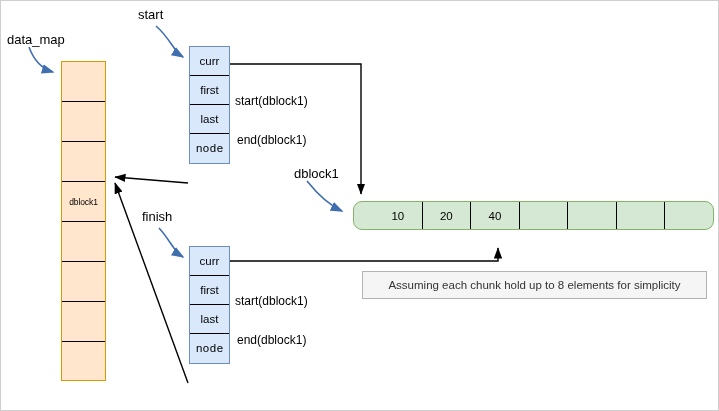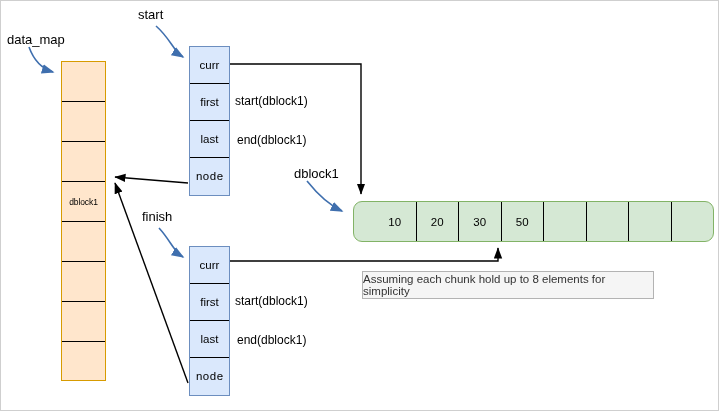--- a/index.html
+++ b/index.html
@@ -51,21 +51,21 @@
 
   
   .struct-table {
     position: absolute;
     width: 41px;
     border: 1px solid #6c8ebf;
     box-sizing: border-box;
     background: #dae8fc;
   }
   .struct-row {
-    height: 37px;
+    height: 29px;
     box-sizing: border-box;
     border-bottom: 1px solid #000000;
     display: flex;
     align-items: center;
     justify-content: center;
     font-size: 11.5px;
     color: #000000;
   }
   .struct-row:last-child { border-bottom: none; font-family: Liberation Mono, monospace; }
   #struct-table-start { left: 188px; top: 45px; }
@@ -77,21 +77,21 @@
     color: #000000;
     white-space: nowrap;
   }
 
   
   #chunk-dblock1 {
     position: absolute;
     left: 352px;
     top: 200px;
     width: 361px;
-    height: 41px;
+    height: 29px;
     border: 1.5px solid #82b366;
     border-radius: 9px;
     box-sizing: border-box;
     background: #d5e8d4;
     display: flex;
     padding-left: 20px;
   }
   #chunk-dblock1 .chunk-cell {
     flex: 1 1 0;
     box-sizing: border-box;
@@ -102,21 +102,21 @@
     font-size: 11.5px;
     color: #000000;
   }
   #chunk-dblock1 .chunk-cell:last-child { border-right: none; }
 
   
   #assumption-note {
     position: absolute;
     left: 361px;
     top: 270px;
-    width: 292px;
+    width: 345px;
     height: 28px;
     border: 1px solid #b3b3b3;
     box-sizing: border-box;
     background: #f5f5f5;
     display: flex;
     align-items: center;
     justify-content: center;
     font-size: 11.5px;
     color: #333333;
   }
@@ -190,22 +190,21 @@
     <div class="struct-row">first</div>
     <div class="struct-row">last</div>
     <div class="struct-row">node</div>
   </div>
   <div class="field-note" style="left:234px; top:293px;">start(dblock1)</div>
   <div class="field-note" style="left:236px; top:332px;">end(dblock1)</div>
 
   <div id="chunk-dblock1">
     <div class="chunk-cell">10</div>
     <div class="chunk-cell">20</div>
-    <div class="chunk-cell">30</div>
-    <div class="chunk-cell">50</div>
+    <div class="chunk-cell">40</div>
     <div class="chunk-cell"></div>
     <div class="chunk-cell"></div>
     <div class="chunk-cell"></div>
     <div class="chunk-cell"></div>
   </div>
 
   <div id="assumption-note">Assuming each chunk hold up to 8 elements for simplicity</div>
 
   <div class="annot-label" id="label-data-map">data_map</div>
   <div class="annot-label" id="label-start">start</div>

